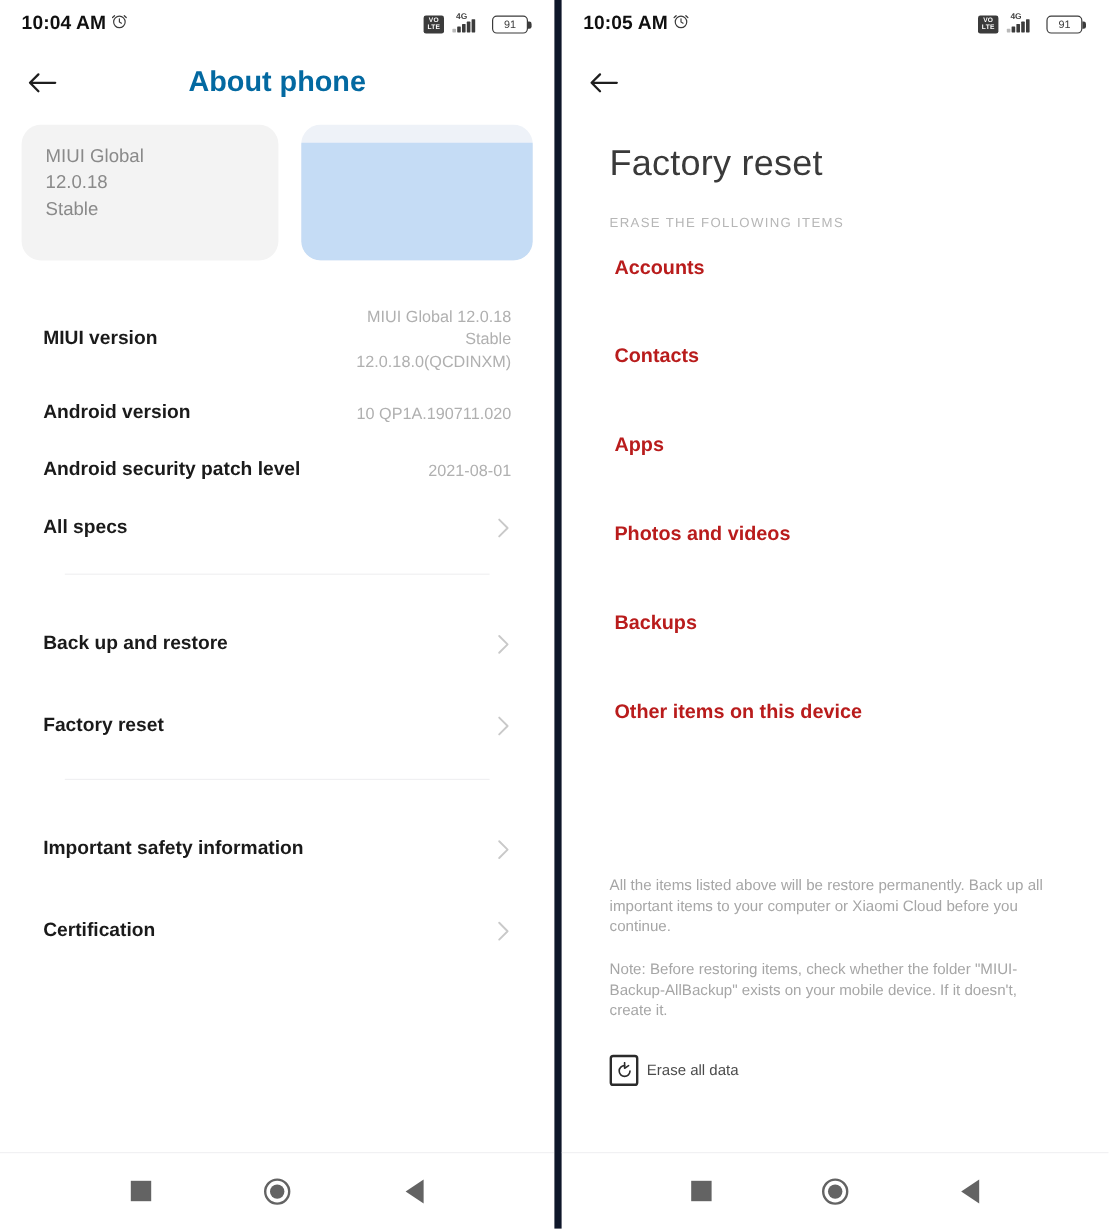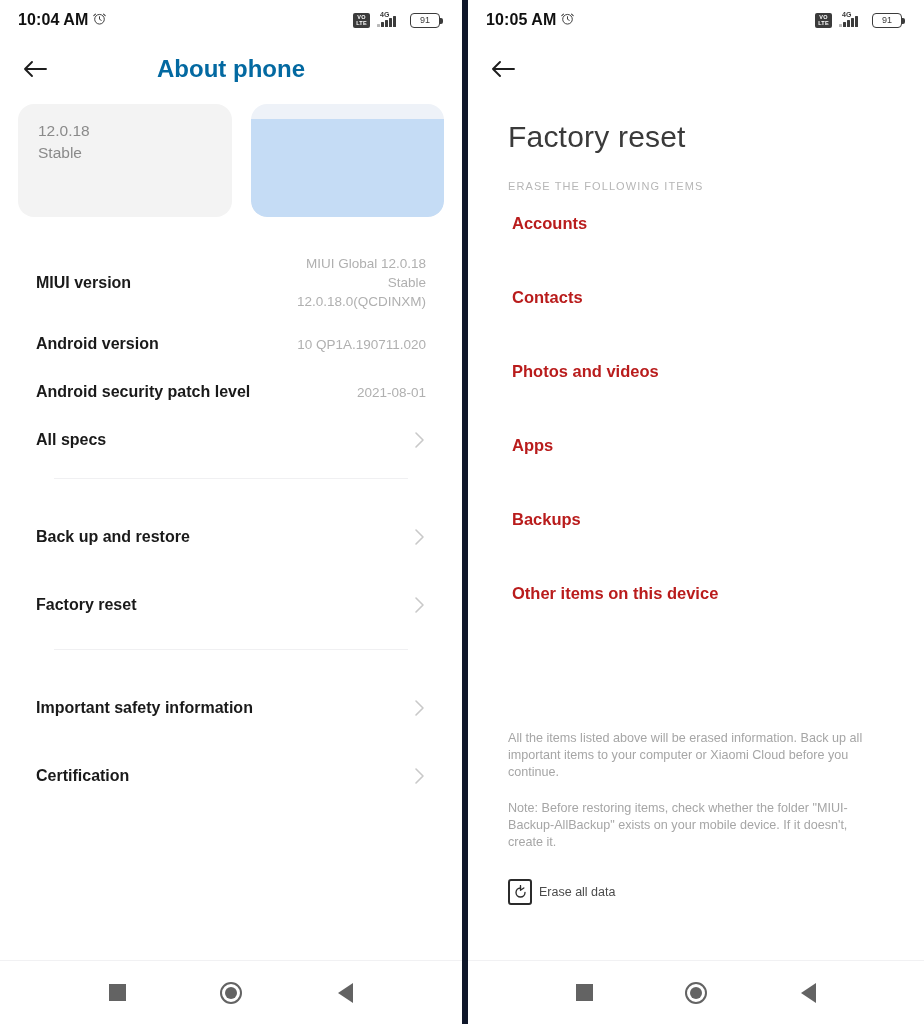--- a/index.html
+++ b/index.html
@@ -219,20 +219,21 @@
       <div class="back-arrow">
         <svg width="28" height="20" viewBox="0 0 28 20">
           <path d="M25 10 H4 M11 3 L4 10 L11 17" fill="none" stroke="#1e1e1e" stroke-width="1.9" stroke-linecap="round" stroke-linejoin="round"></path>
         </svg>
       </div>
       <div class="page-title-center">About phone</div>
     </div>
 
     <div class="cards">
       <div class="card card-version">
+        <div class="vtxt">MIUI Global</div>
         <div class="vtxt">12.0.18</div>
         <div class="vtxt">Stable</div>
       </div>
       <div class="card card-storage" style="background: rgb(238, 242, 248);">
         <div class="fill" style="height: 87%; background: rgb(197, 220, 245);"></div>
       </div>
     </div>
 
     <div class="spacer-28"></div>
 
@@ -374,37 +375,37 @@
     <div class="caption">ERASE THE FOLLOWING ITEMS</div>
 
     <div class="erase-list">
       <div class="erase-item">
           <span>Accounts</span>
         </div>
       <div class="erase-item">
           <span>Contacts</span>
         </div>
       <div class="erase-item">
+          <span>Apps</span>
+        </div>
+      <div class="erase-item">
           <span>Photos and videos</span>
         </div>
       <div class="erase-item">
-          <span>Apps</span>
-        </div>
-      <div class="erase-item">
           <span>Backups</span>
         </div>
       <div class="erase-item">
           <span>Other items on this device</span>
         </div>
     </div>
 
     <div style="height:72px"></div>
 
     <div class="notes">
-      <p class="note-p">All the items listed above will be erased information. Back up all important items to your computer or Xiaomi Cloud before you continue.</p>
+      <p class="note-p">All the items listed above will be restore permanently. Back up all important items to your computer or Xiaomi Cloud before you continue.</p>
       <div class="note-gap"></div>
       <p class="note-p">Note: Before restoring items, check whether the folder "MIUI-Backup-AllBackup" exists on your mobile device. If it doesn't, create it.</p>
 
       <div class="erase-btn">
         <span class="erase-icon">
           <svg width="15" height="15" viewBox="0 0 20 20">
             <path d="M16 10 A6 6 0 1 1 10 4" fill="none" stroke="#2b2b2b" stroke-width="1.8" stroke-linecap="round"></path>
             <path d="M10 0.8 L10 7 L14.4 4" fill="none" stroke="#2b2b2b" stroke-width="1.8" stroke-linecap="round" stroke-linejoin="round"></path>
           </svg>
         </span>

